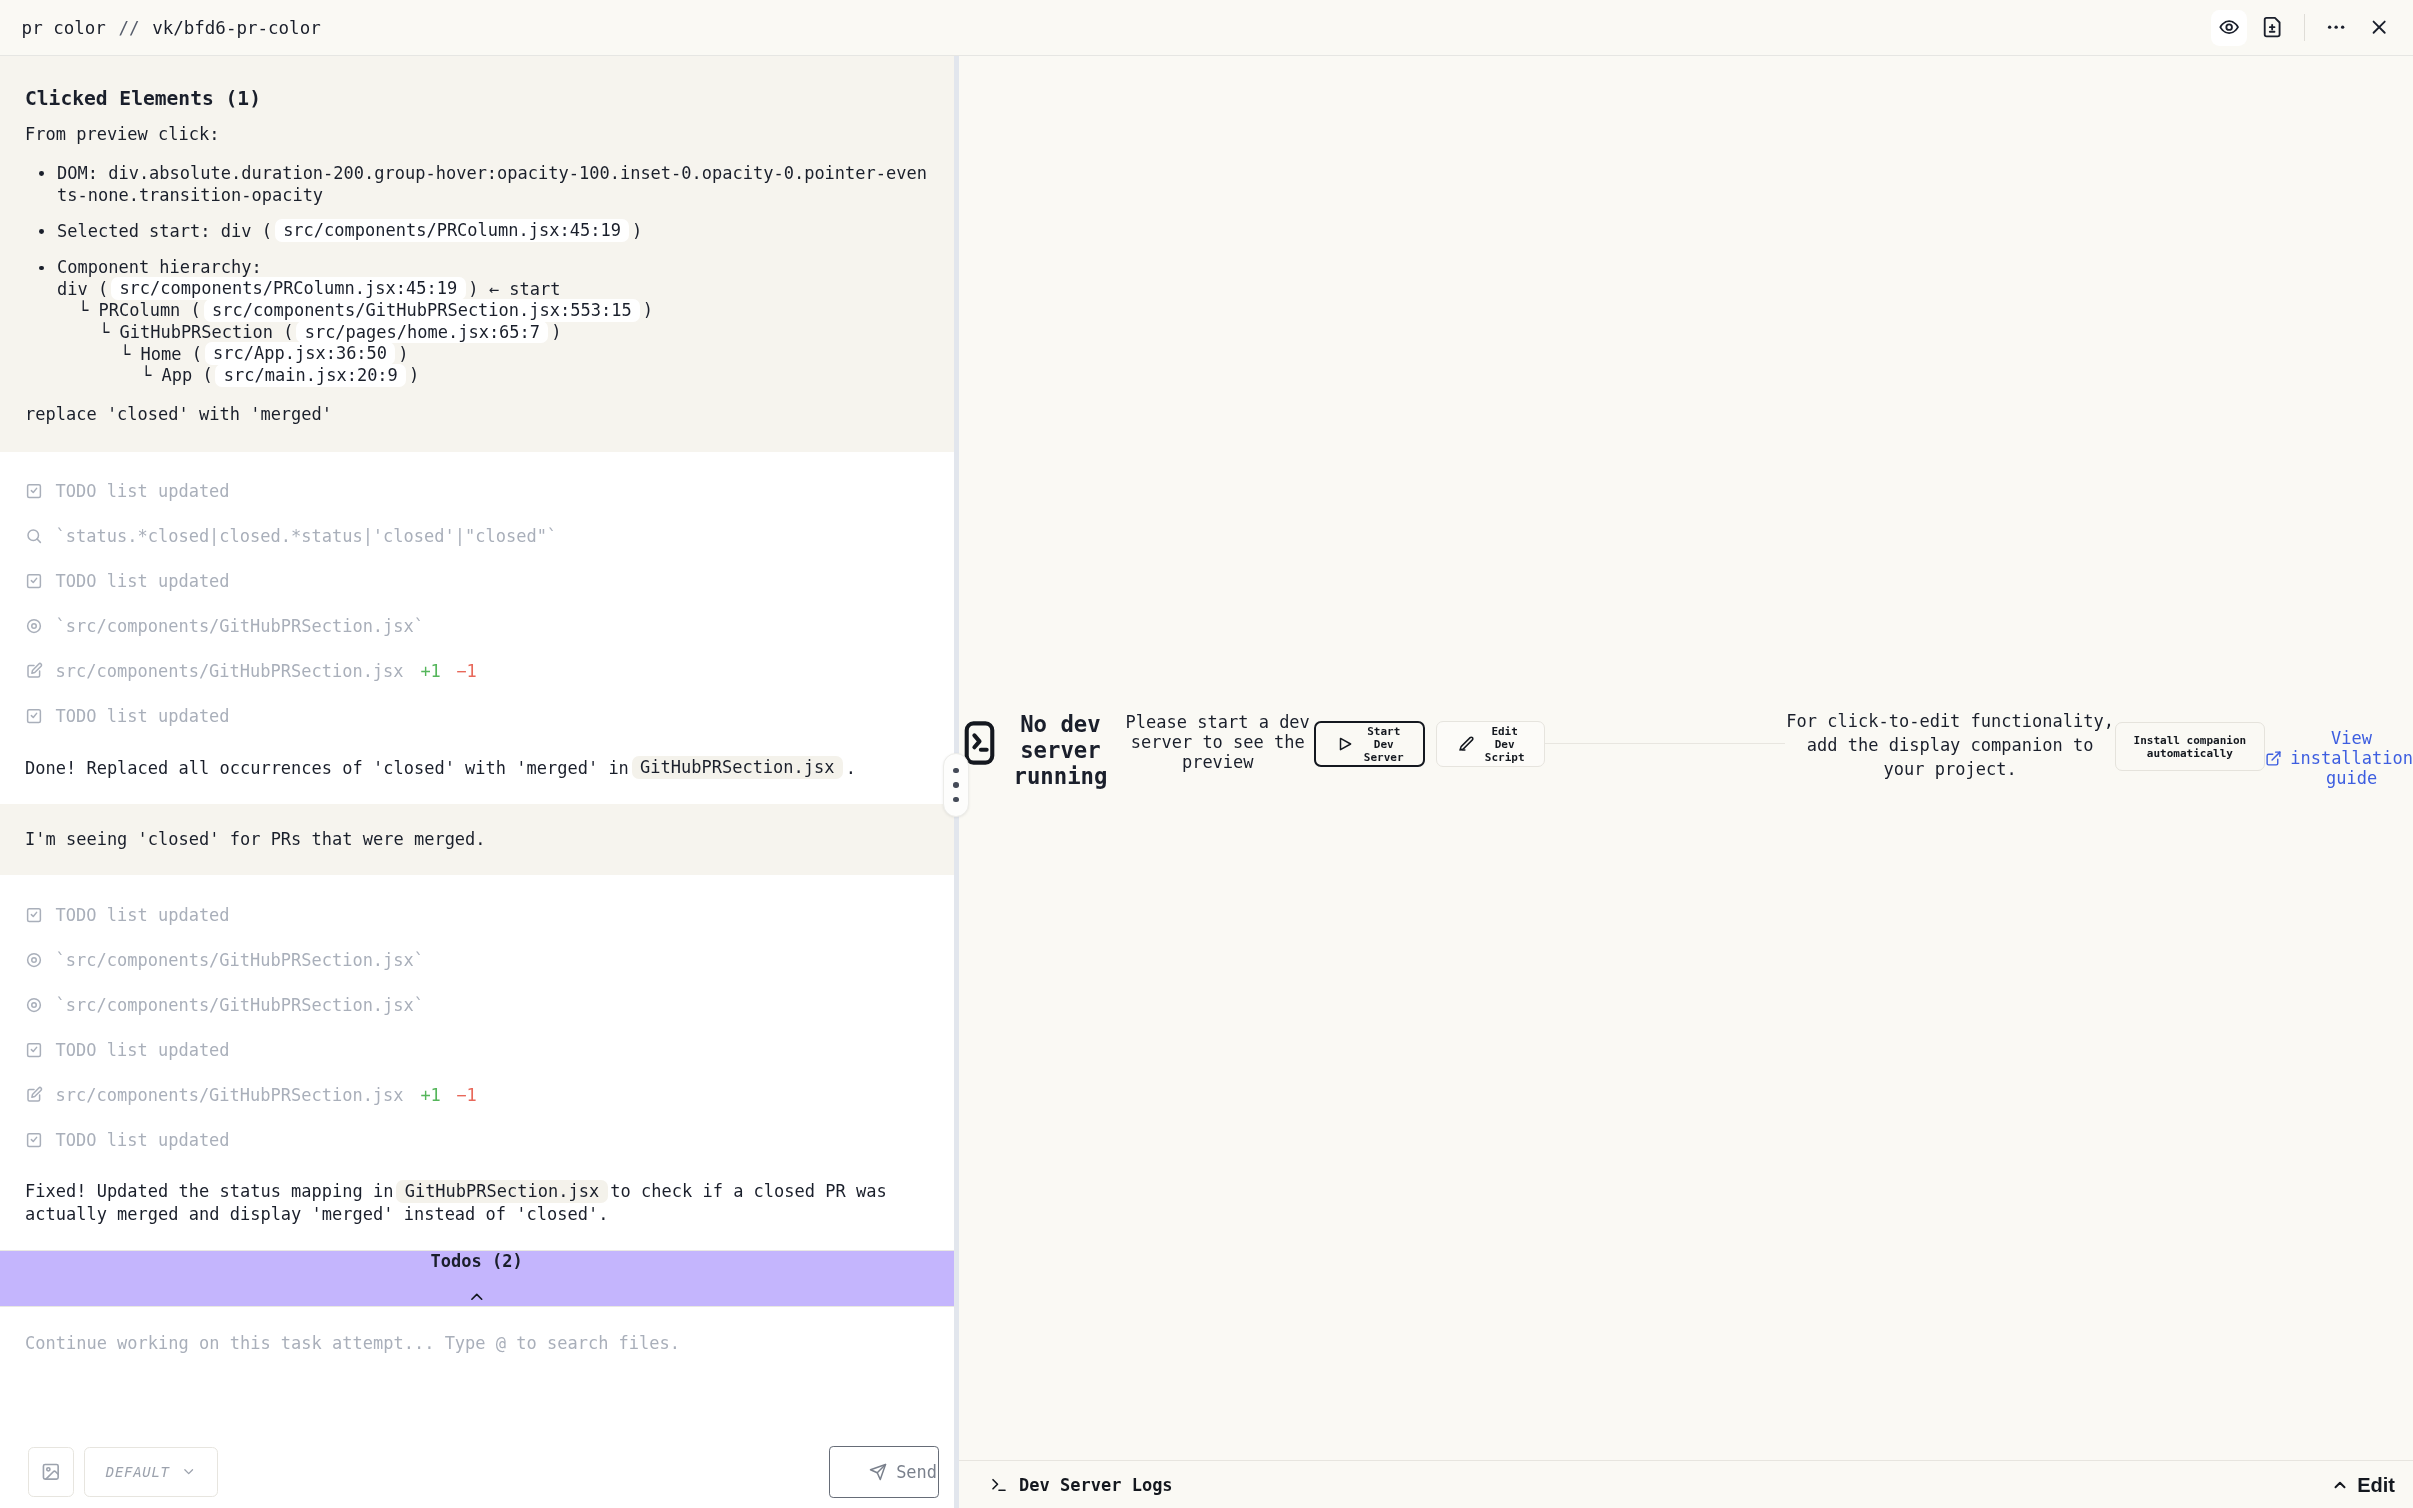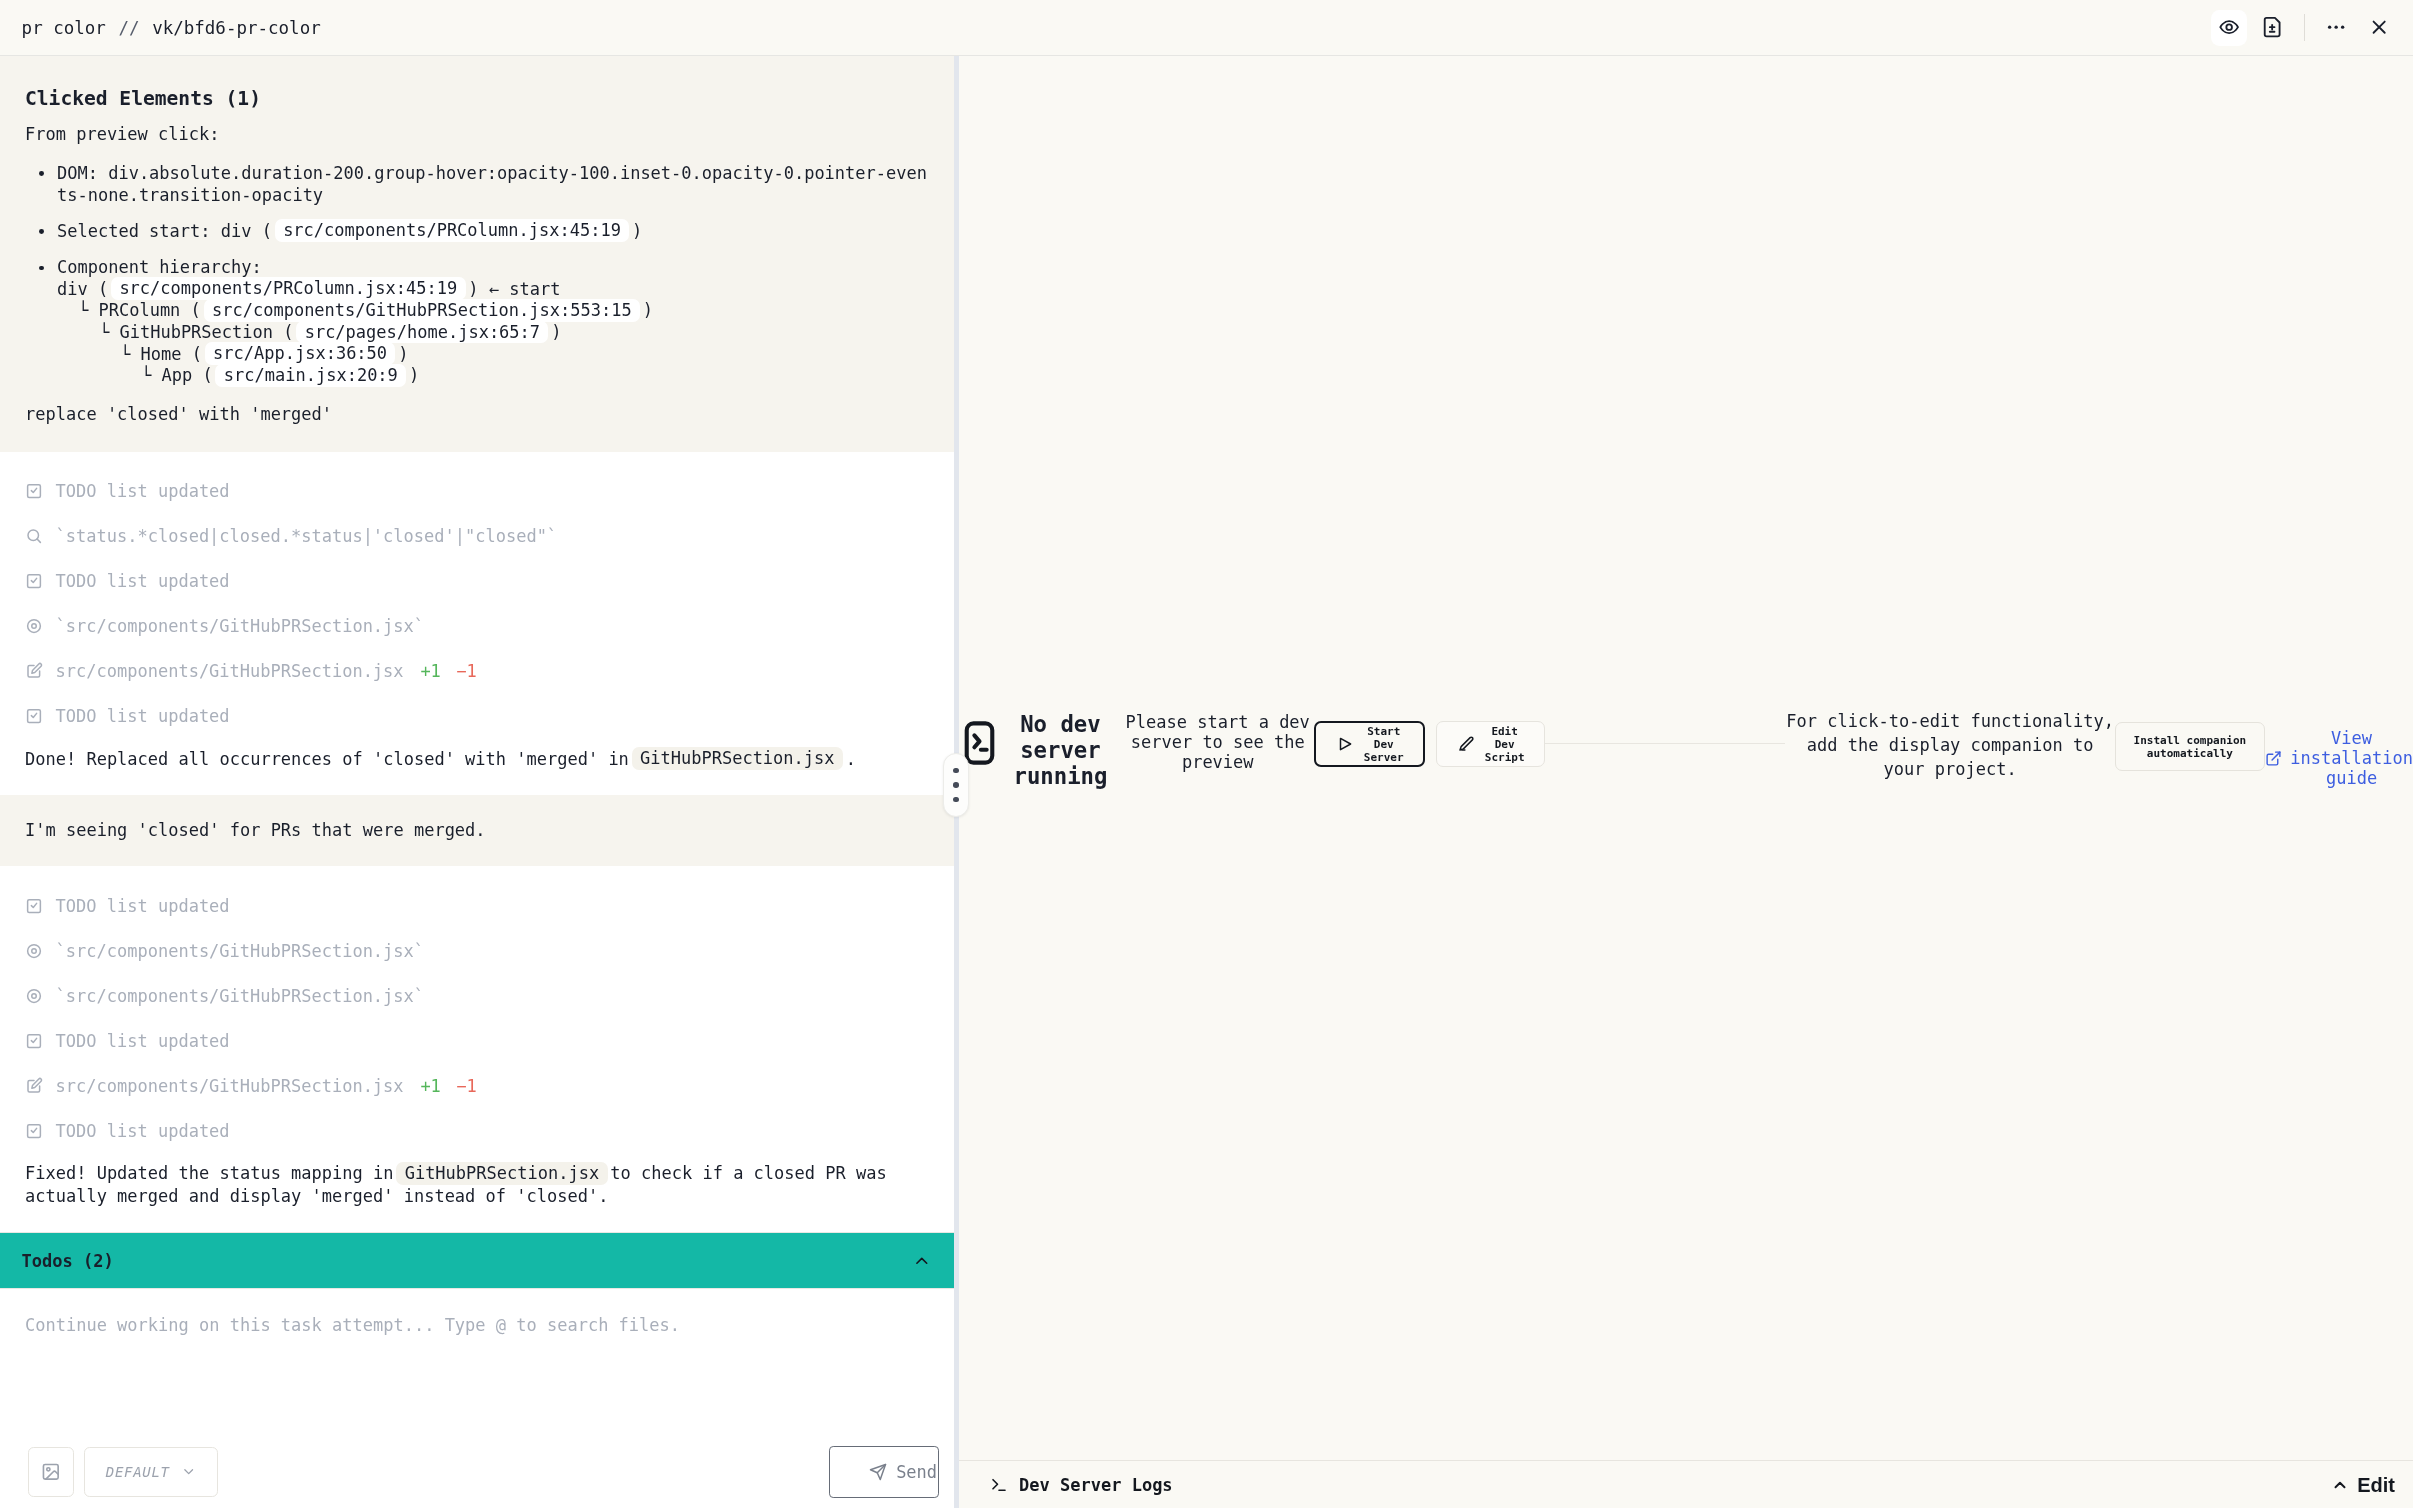--- a/index.html
+++ b/index.html
@@ -70,29 +70,29 @@
   .white-block { background: #FFFFFF; padding: 17px 0 24px; }
   .event-row {
     height: 45px; padding: 0 25px;
     display: flex; align-items: center; gap: 12.6px;
     color: #A9AFBA; cursor: pointer;
   }
   .event-row .ev-icon { width: 18px; height: 18px; flex: none; }
   .event-row .ev-icon svg { width: 18px; height: 18px; }
   .ev-add { color: #55B65B; margin-left: 4.2px; }
   .ev-del { color: #E8685A; margin-left: 2.8px; }
-  .assistant-msg { margin-top: 9px; padding: 0 25px; line-height: 23px; color: #1A1F2B; }
+  .assistant-msg { margin-top: 18px; padding: 0 25px; line-height: 23px; color: #1A1F2B; }
 
   .user-followup { background: #F6F4EE; padding: 24px 25px 24.4px; line-height: 23px; }
 
   .todos-bar {
-    height: 57px; background: #14b8a6;
+    height: 57px; background: #c4b5fd;
     border-top: 0.7px solid #E9E8E3; border-bottom: 0.7px solid #E9E8E3;
     display: flex; align-items: center; justify-content: space-between;
-    padding: 0 22.3px 0 21.6px; cursor: pointer;
+    padding: 0 22.3px 0 21.6px; cursor: pointer; flex-direction: column;
   }
   .todos-label { font-weight: bold; }
 
   
   .composer { flex: 1; background: #FFFFFF; position: relative; }
   .composer-input { padding: 25px 25px 0; color: #A9AFBA; line-height: 22.3px; cursor: text; min-height: 112px; }
   .composer-controls {
     position: absolute; left: 28px; right: 15.4px; bottom: 11.2px;
     display: flex; align-items: center; gap: 9.8px;
   }

